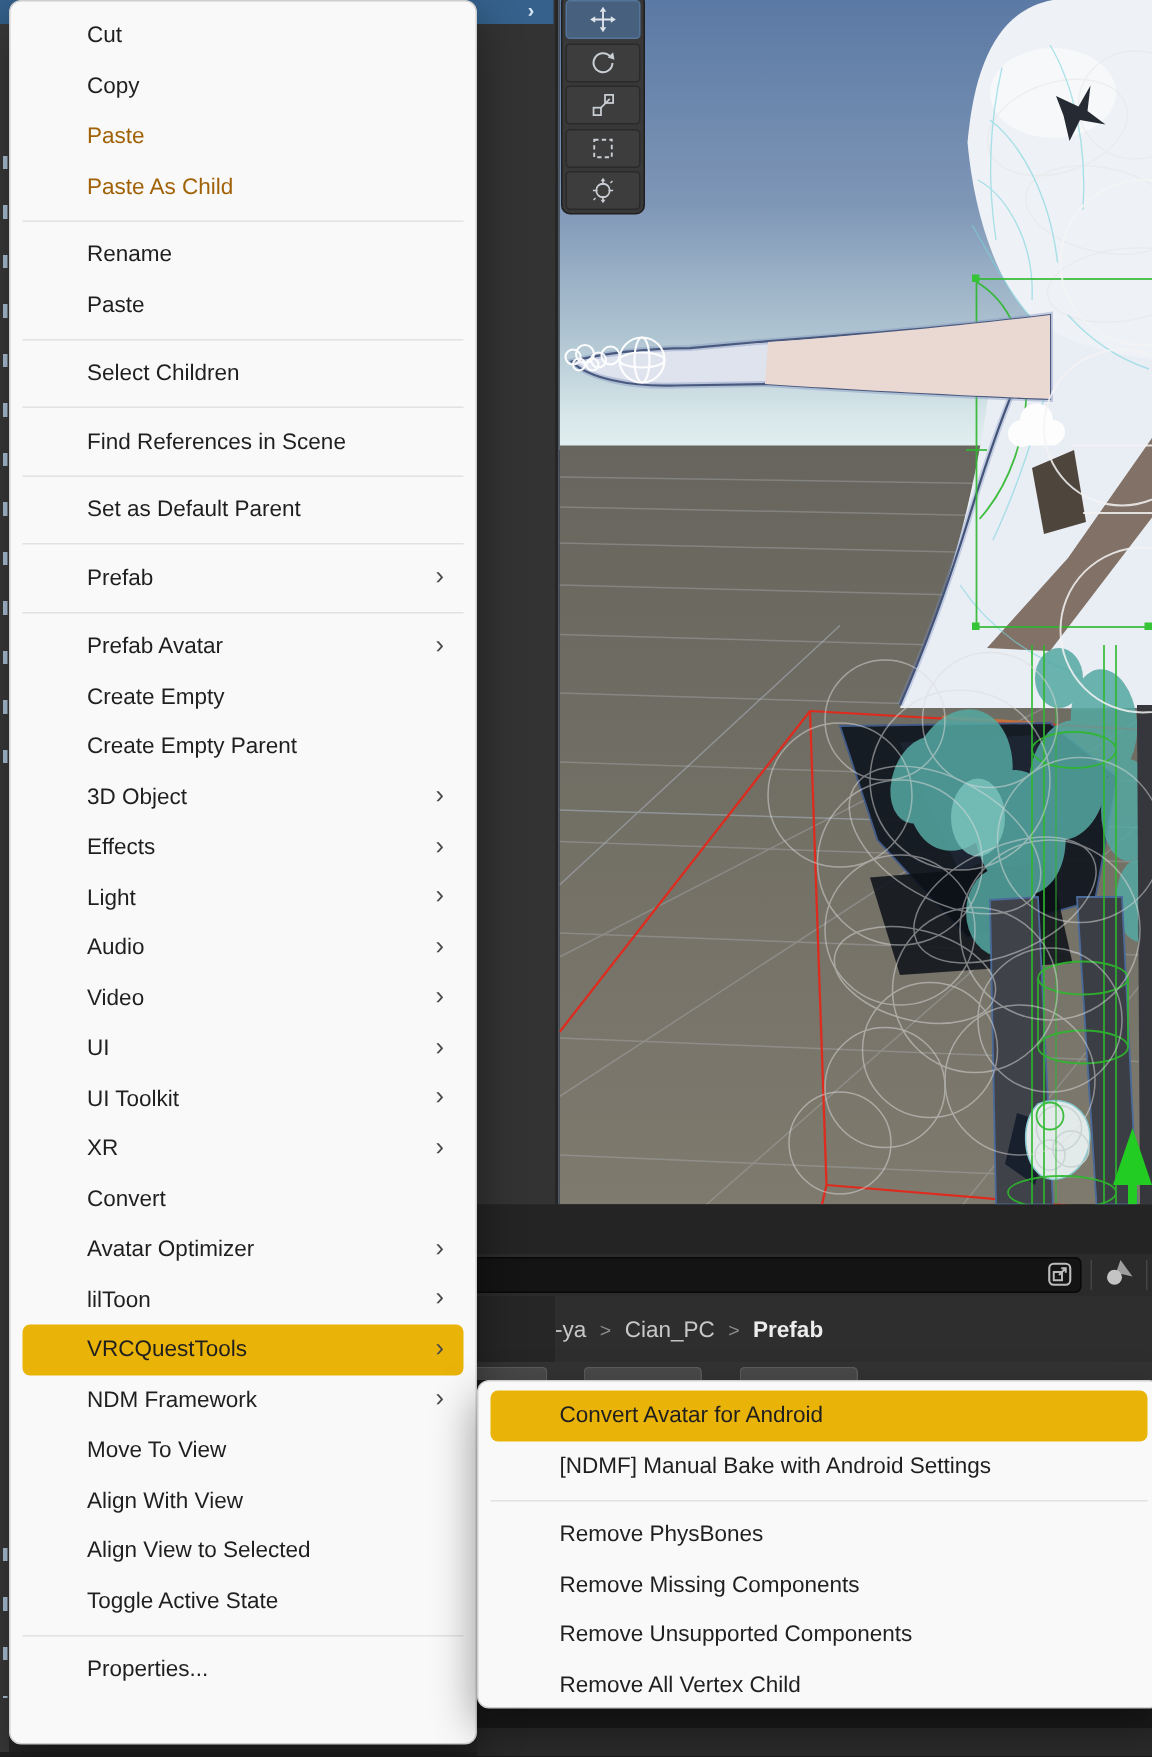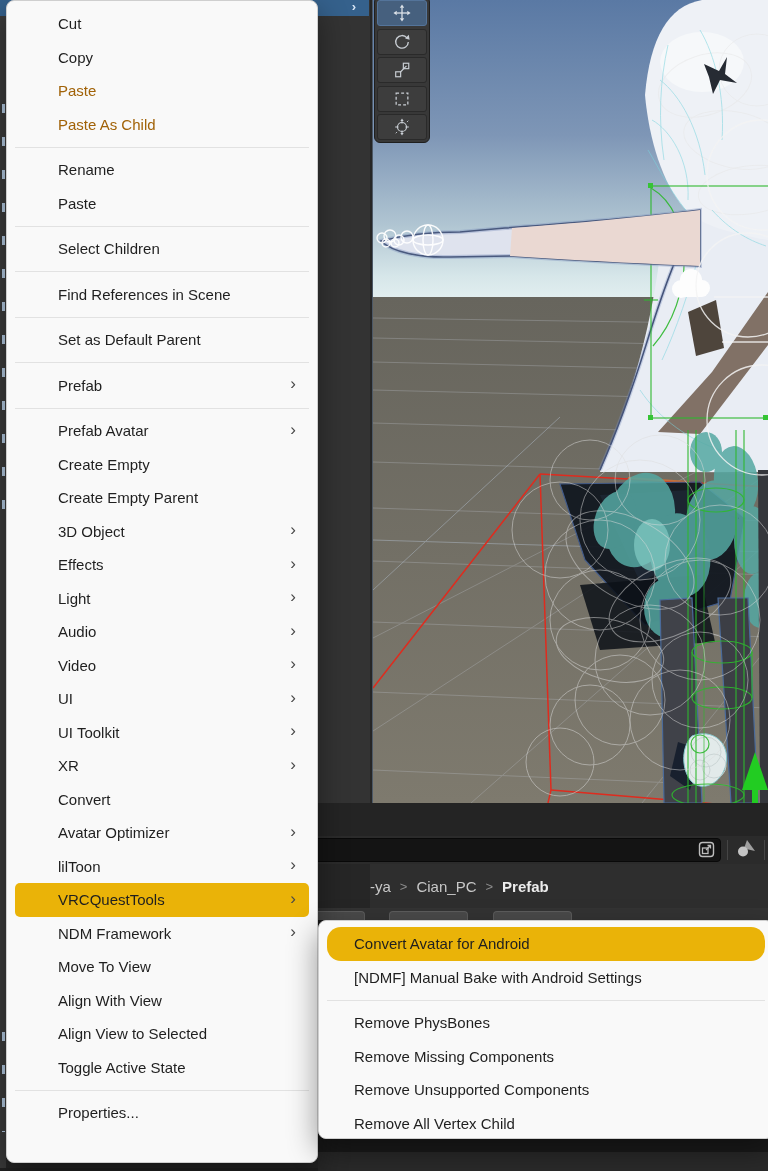--- a/index.html
+++ b/index.html
@@ -45,21 +45,21 @@
   .under-sub .foot{position:absolute;left:0;top:232px;width:450px;height:19px;background:#2a2a2a;}
   .menu-foot{left:0;top:1168px;width:318px;height:3px;background:#222;}
 
   
   .menu{background:#f9f9f9;border:1px solid #cfcfcf;border-radius:8px;box-shadow:0 12px 30px rgba(0,0,0,.42);
         box-sizing:border-box;padding-top:6px;overflow:hidden;z-index:20;}
   .main-menu{left:6px;top:0;width:312px;height:1163px;}
   .sub-menu{left:318px;top:920px;width:456px;height:219px;z-index:21;}
   .mitem{height:33.5px;display:flex;align-items:center;margin:0 8px;border-radius:5px;
          font-size:15px;color:#1f1f1f;position:relative;padding-left:43px;}
-  .sub-menu .mitem{padding-left:27px;border-radius:14px;}
+  .sub-menu .mitem{padding-left:46px;}
   .mitem .chev{position:absolute;right:13px;top:50%;transform:translateY(-54%);color:#4a4a4a;font-size:17px;}
   .mitem.disabled{color:#a16207;}
   .mitem.hl{background:#eab308;}
   .msep{height:12px;position:relative;}
   .msep::after{content:"";position:absolute;left:8px;right:8px;top:5.5px;height:1px;background:#e2e2e2;}
 </style>
 </head>
 <body>
 
 <div class="canvas">

